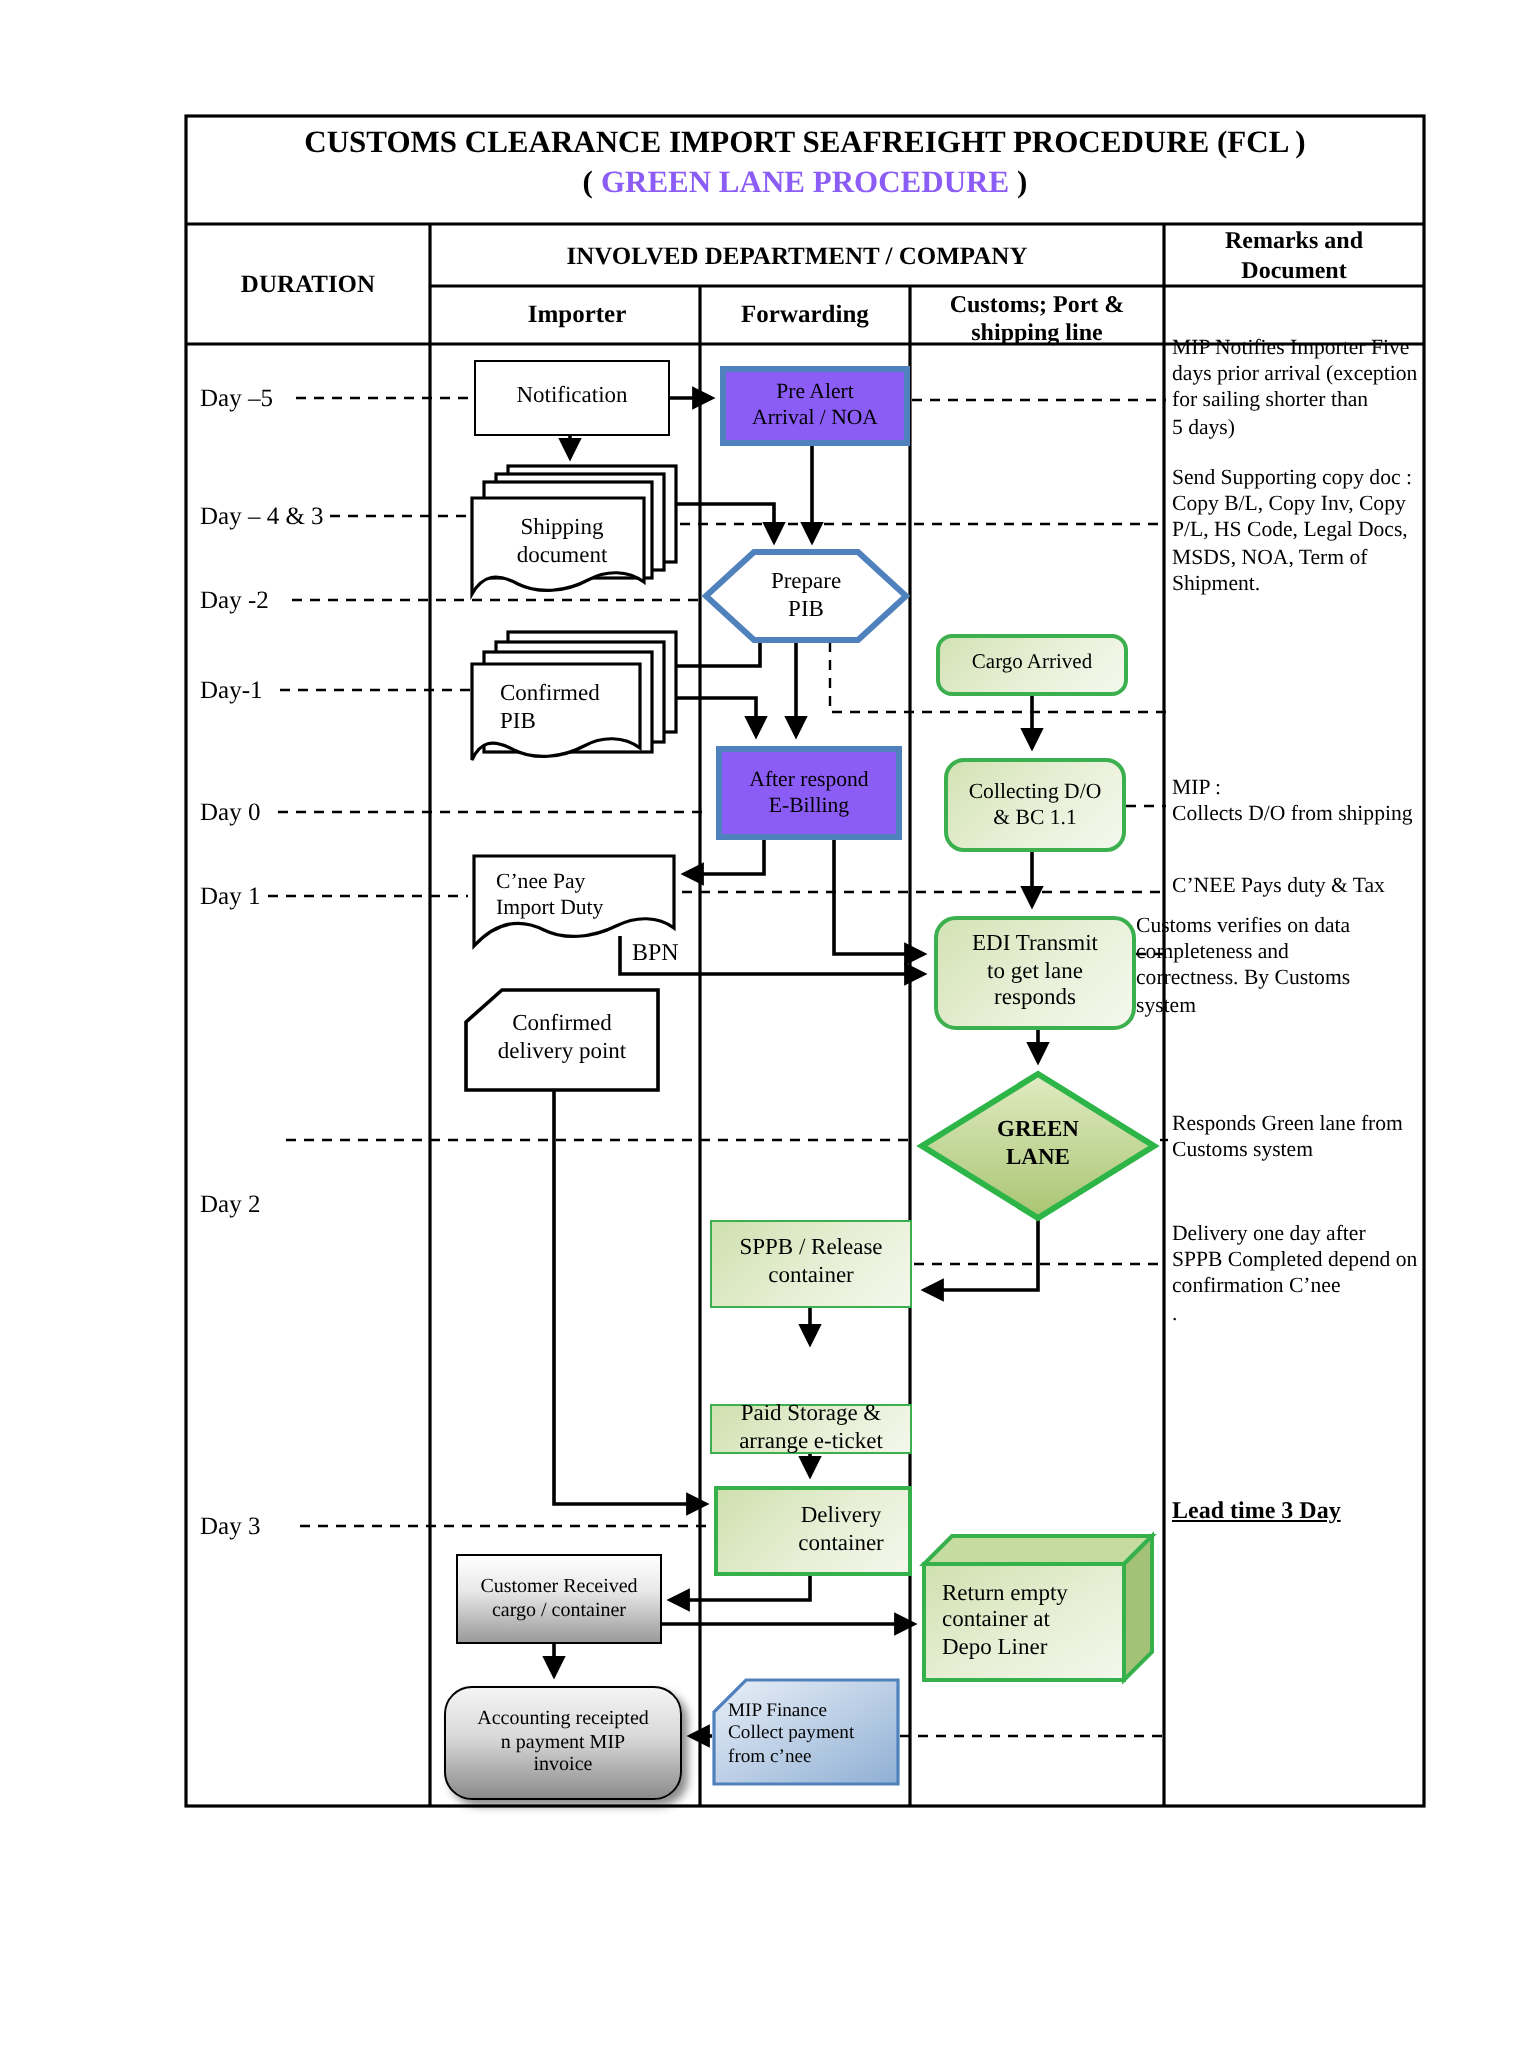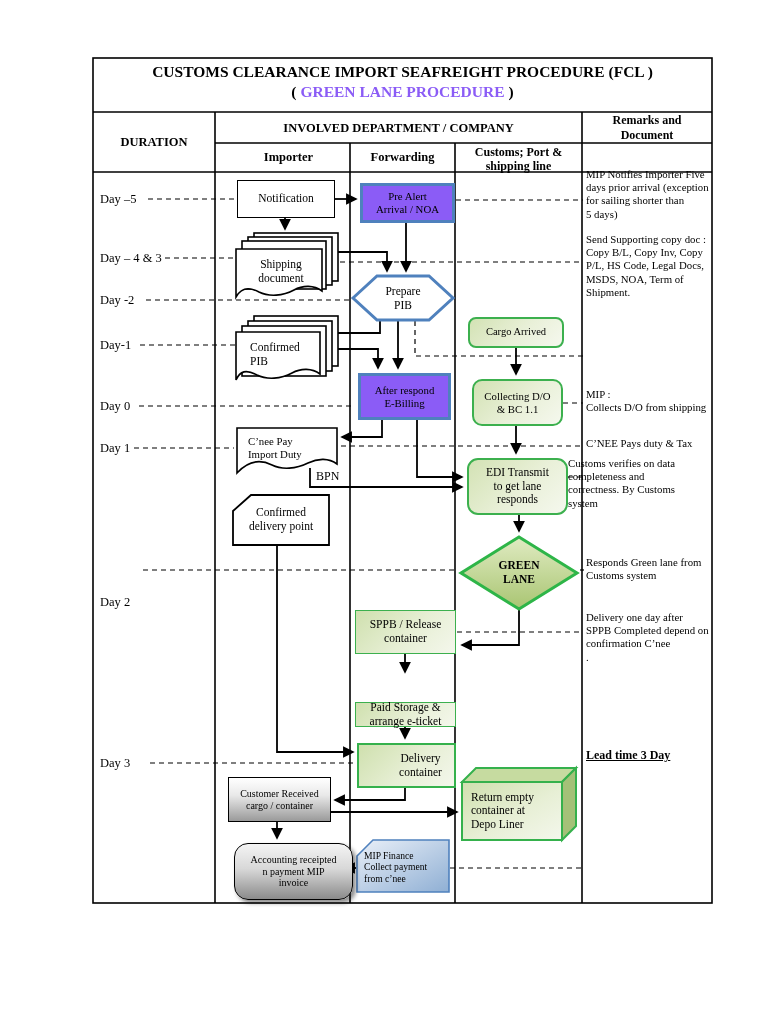--- a/index.html
+++ b/index.html
@@ -17,21 +17,21 @@
   .greenround{border:2px solid #3CB04E;border-radius:8px;
       background:linear-gradient(135deg,#d3e2b4 0%,#e9f0d8 55%,#f5f8ee 100%);}
   .greenrect{border:1.6px solid #3CB04E;
       background:linear-gradient(135deg,#cfe0ae 0%,#e7efd5 55%,#f4f7ec 100%);}
   .greenrect-strong{border:2.5px solid #35B14C;
       background:linear-gradient(135deg,#cfe0ae 0%,#e7efd5 55%,#f4f7ec 100%);}
   .graybox{border:1.6px solid #000;
       background:linear-gradient(to bottom,#ffffff 0%,#e9e9e9 40%,#9a9a9a 100%);font-size:10px;}
   .grayround{border:1.6px solid #000;border-radius:14px;
       background:linear-gradient(to bottom,#f4f4f4 0%,#d8d8d8 45%,#8b8b8b 100%);
-      box-shadow:3px 3px 4px rgba(0,0,0,.45);font-size:10px;margin-left:12px;}
+      box-shadow:3px 3px 4px rgba(0,0,0,.45);font-size:10px;}
   .daylabel{font-size:12.5px;}
   .remark{font-size:10.8px;line-height:1.22;}
   svg{position:absolute;left:0;top:0;}
 </style>
 </head>
 <body>
 
 <div id="page">
 
   <svg width="768" height="1024" viewBox="0 0 768 1024">

